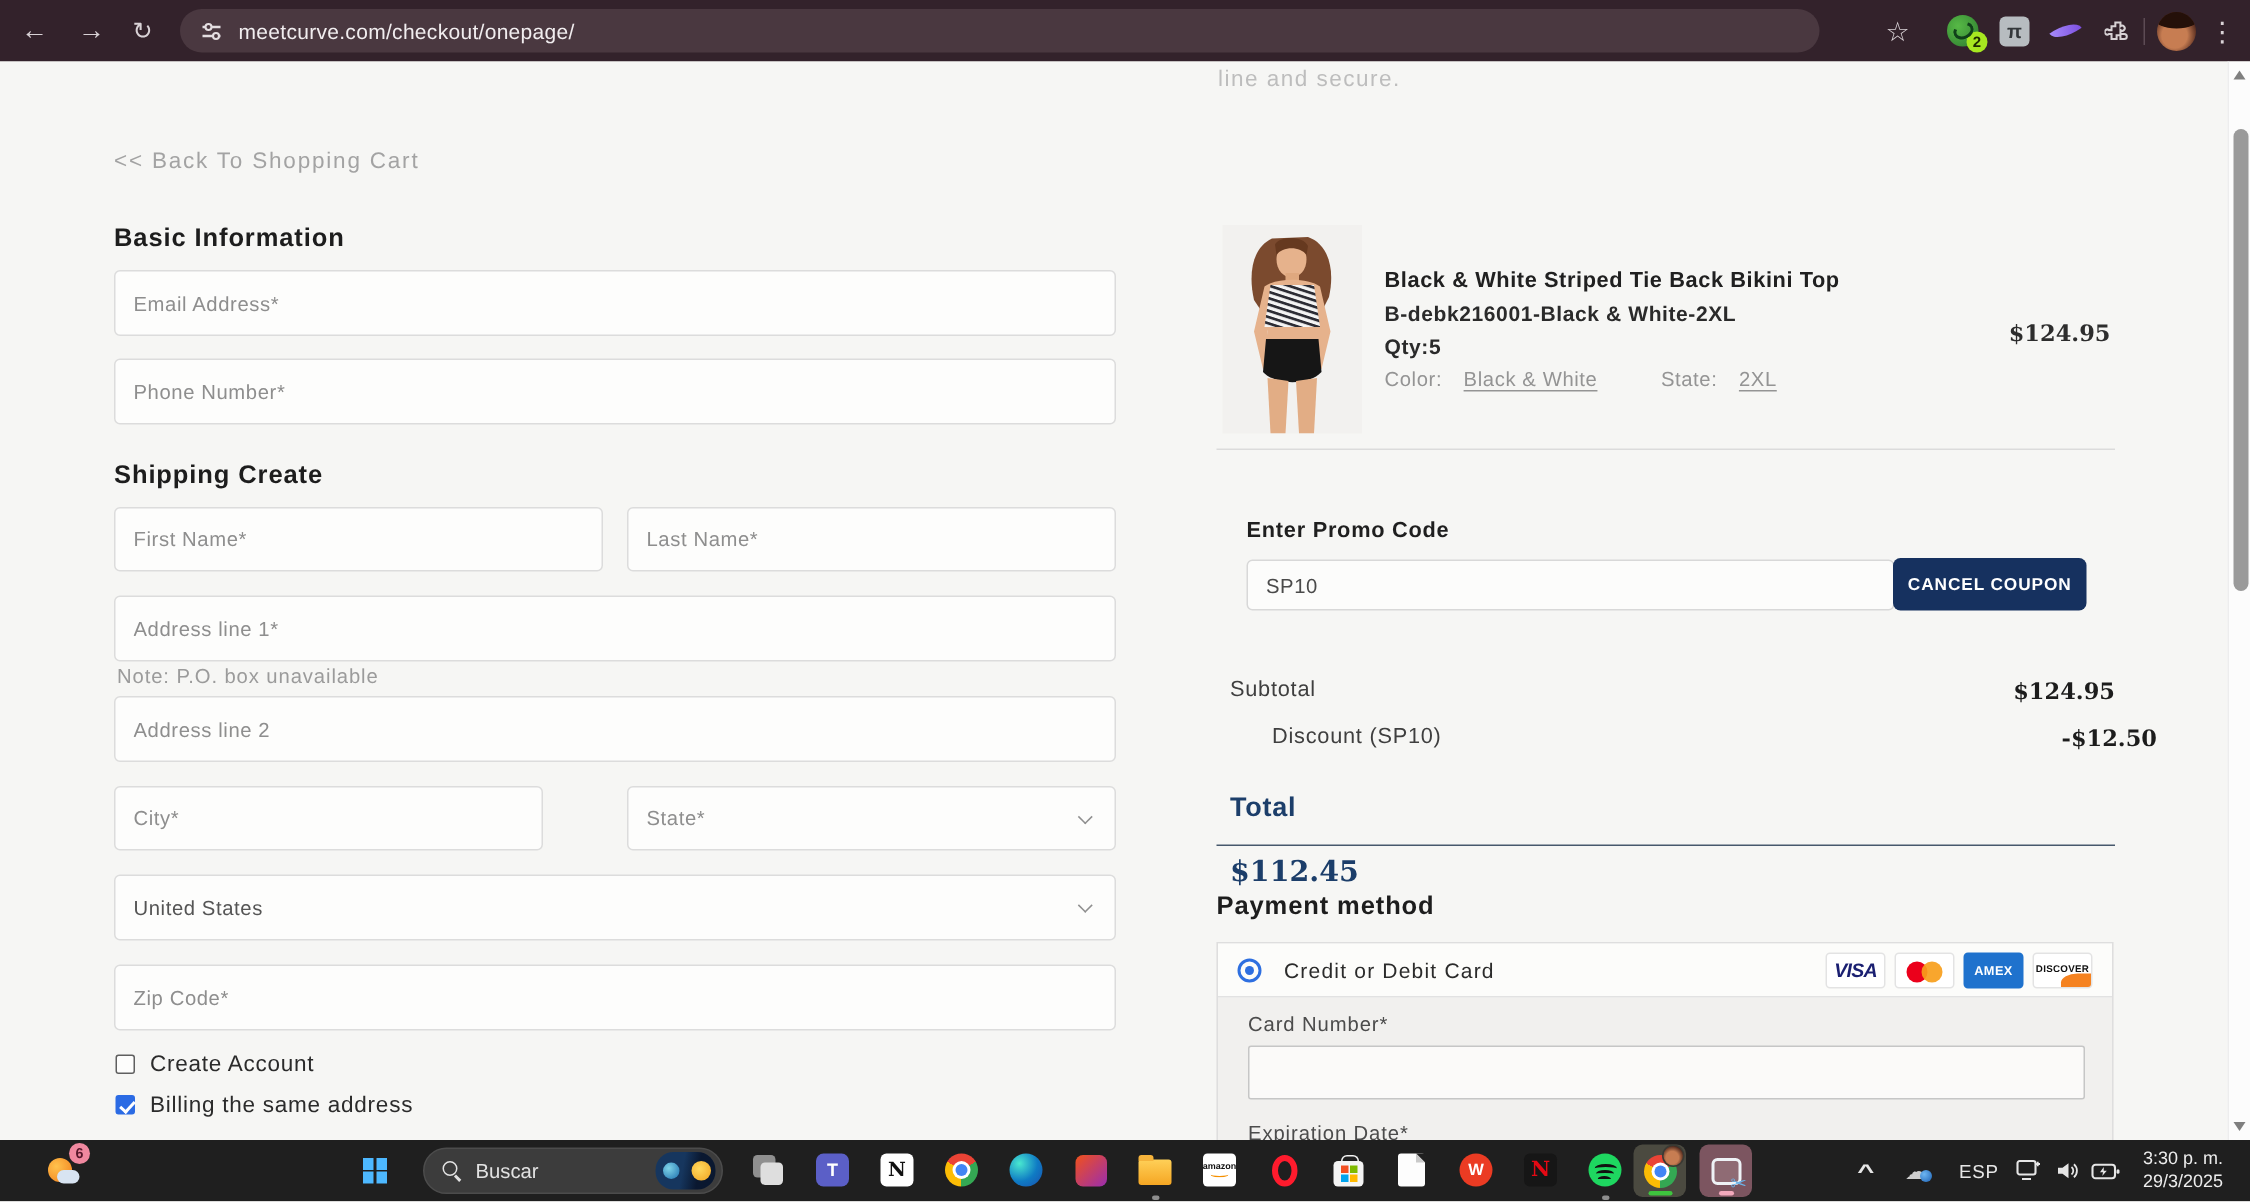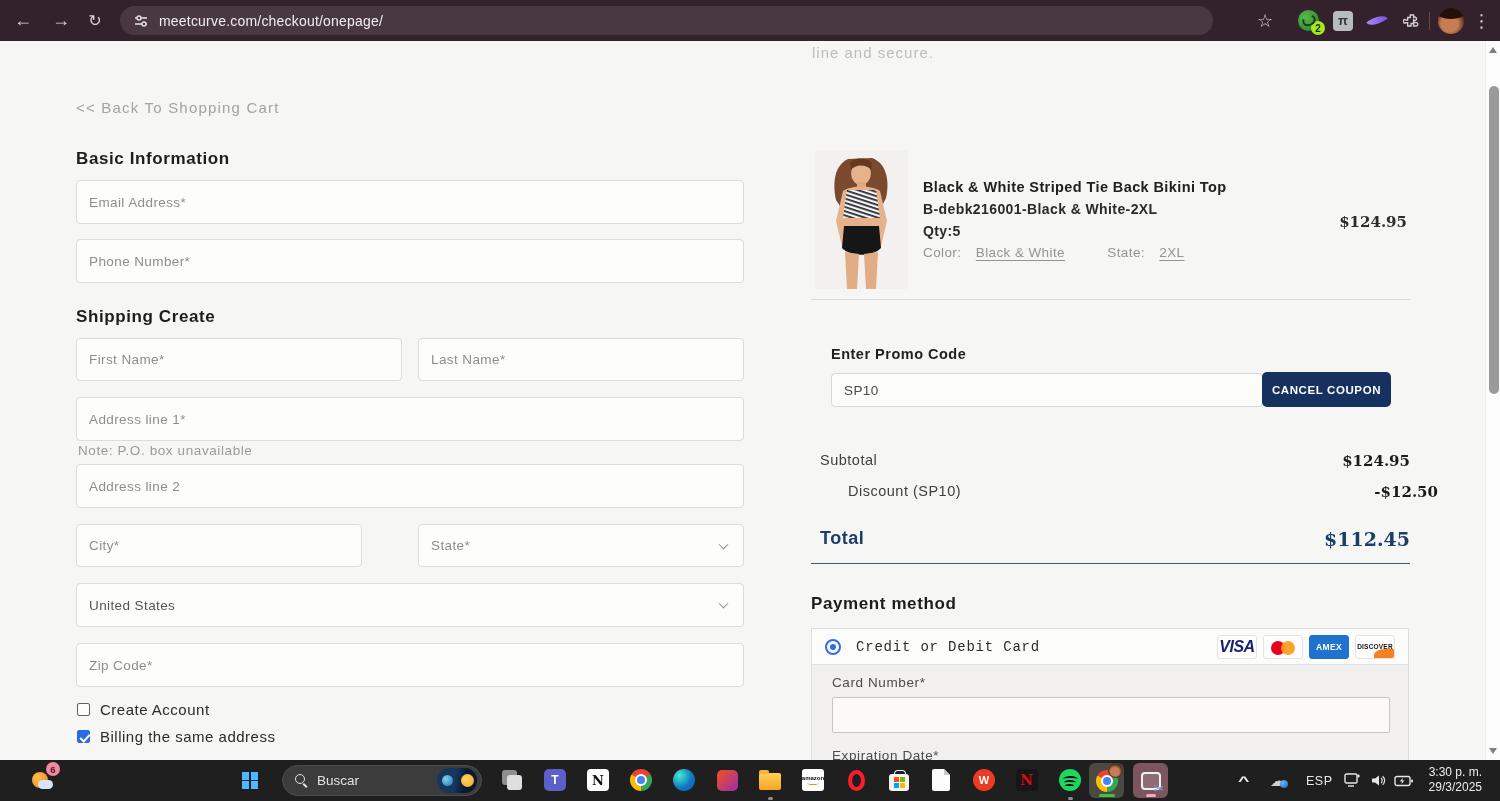--- a/index.html
+++ b/index.html
@@ -64,24 +64,24 @@
   .tot-val { font-family:"DejaVu Serif", serif; font-size:15px; font-weight:bold; color:#1c1c1c; }
   .total-label { font-size:18px; font-weight:700; color:#1c3e6a; letter-spacing:.5px; }
   .total-val { font-family:"DejaVu Serif", serif; font-size:19px; font-weight:bold; color:#1c3e6a; }
   .hr2 { position:absolute; left:811px; top:522px; width:599px; height:1px; background:#47586c; }
 
   .pay-head { position:absolute; left:811px; top:553px; font-size:17px; font-weight:700; color:#1d1d1d; letter-spacing:.6px; }
   .pay-box { position:absolute; left:811px; top:587px; width:598px; height:200px; border:1px solid #dedede; background:#f1f0ee; }
   .pay-top { height:36px; background:#fcfcfa; border-bottom:1px solid #e2e2e2; display:flex; align-items:center; padding:0 13px; }
   .radio { width:16px; height:16px; border:2px solid #2e6fe0; border-radius:50%; position:relative; flex:0 0 auto; }
   .radio::after { content:""; position:absolute; left:3px; top:3px; width:6px; height:6px; border-radius:50%; background:#2e6fe0; }
-  .pay-method { margin-left:15px; font-size:14px; color:#2b2b2b; letter-spacing:.8px;font-family:Liberation Mono, monospace; }
+  .pay-method { margin-left:15px; font-size:14px; color:#2b2b2b; letter-spacing:.8px; }
   .cards { margin-left:auto; display:flex; gap:6px; }
   .cardbox { width:40px; height:24px; border-radius:3px; background:#fff; border:1px solid #e3e3e3; display:flex; align-items:center; justify-content:center; position:relative; overflow:hidden; }
-  .visa-t { font-style:italic; font-weight:bold; color:#1a1f71; font-size:16px; letter-spacing:-.5px; }
+  .visa-t { font-style:italic; font-weight:bold; color:#1a1f71; font-size:13px; letter-spacing:-.5px; }
   .mc-c1,.mc-c2 { position:absolute; top:5px; width:14px; height:14px; border-radius:50%; }
   .mc-c1 { left:7px; background:#eb001b; }
   .mc-c2 { left:17px; background:#f79e1b; opacity:.92; }
   .amex { background:#1f72cd; border-color:#1f72cd; }
   .amex-t { color:#fff; font-size:8.5px; font-weight:bold; letter-spacing:.3px; }
   .disc-t { font-size:6.5px; font-weight:bold; color:#111; letter-spacing:.2px; z-index:1; }
   .disc-sw { position:absolute; right:-2px; bottom:-3px; width:22px; height:12px; background:#f58220; border-radius:50% 0 0 0; }
   .pay-body { padding:10px 20px; }
   .card-lab { font-size:13.5px; color:#4c4c4c; letter-spacing:.6px; }
   .card-input { position:static; display:block; margin-top:7px; width:558px; height:36px; background:#fbfaf9; border:1px solid #c6c6c6; border-radius:2px; }
@@ -276,21 +276,21 @@
     <button class="promo-btn">CANCEL COUPON</button>
 
     <div class="tot-row" style="top:411px;">
       <span class="tot-label">Subtotal</span>
       <span class="tot-val">$124.95</span>
     </div>
     <div class="tot-row" style="top:442px;margin-left:28px;">
       <span class="tot-label">Discount (SP10)</span>
       <span class="tot-val">-$12.50</span>
     </div>
-    <div class="tot-row" style="top:487px;">
+    <div class="tot-row" style="top:487px;flex-direction:column;">
       <span class="total-label">Total</span>
       <span class="total-val">$112.45</span>
     </div>
     <div class="hr2"></div>
 
     <div class="pay-head">Payment method</div>
     <div class="pay-box">
       <div class="pay-top">
         <span class="radio"></span>
         <span class="pay-method">Credit or Debit Card</span>

